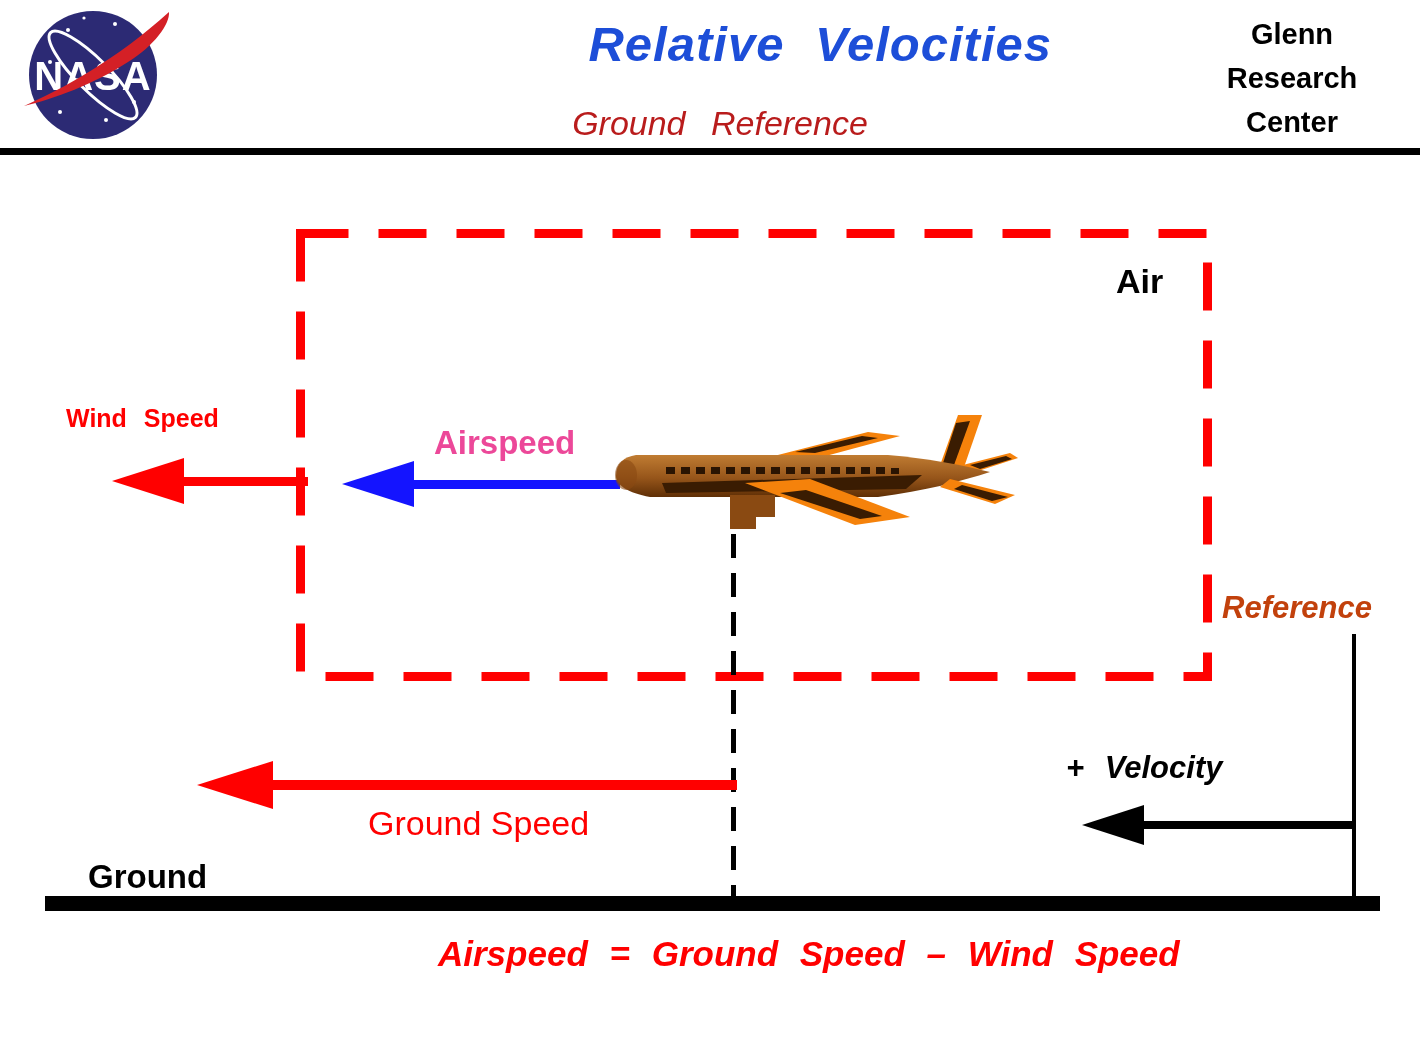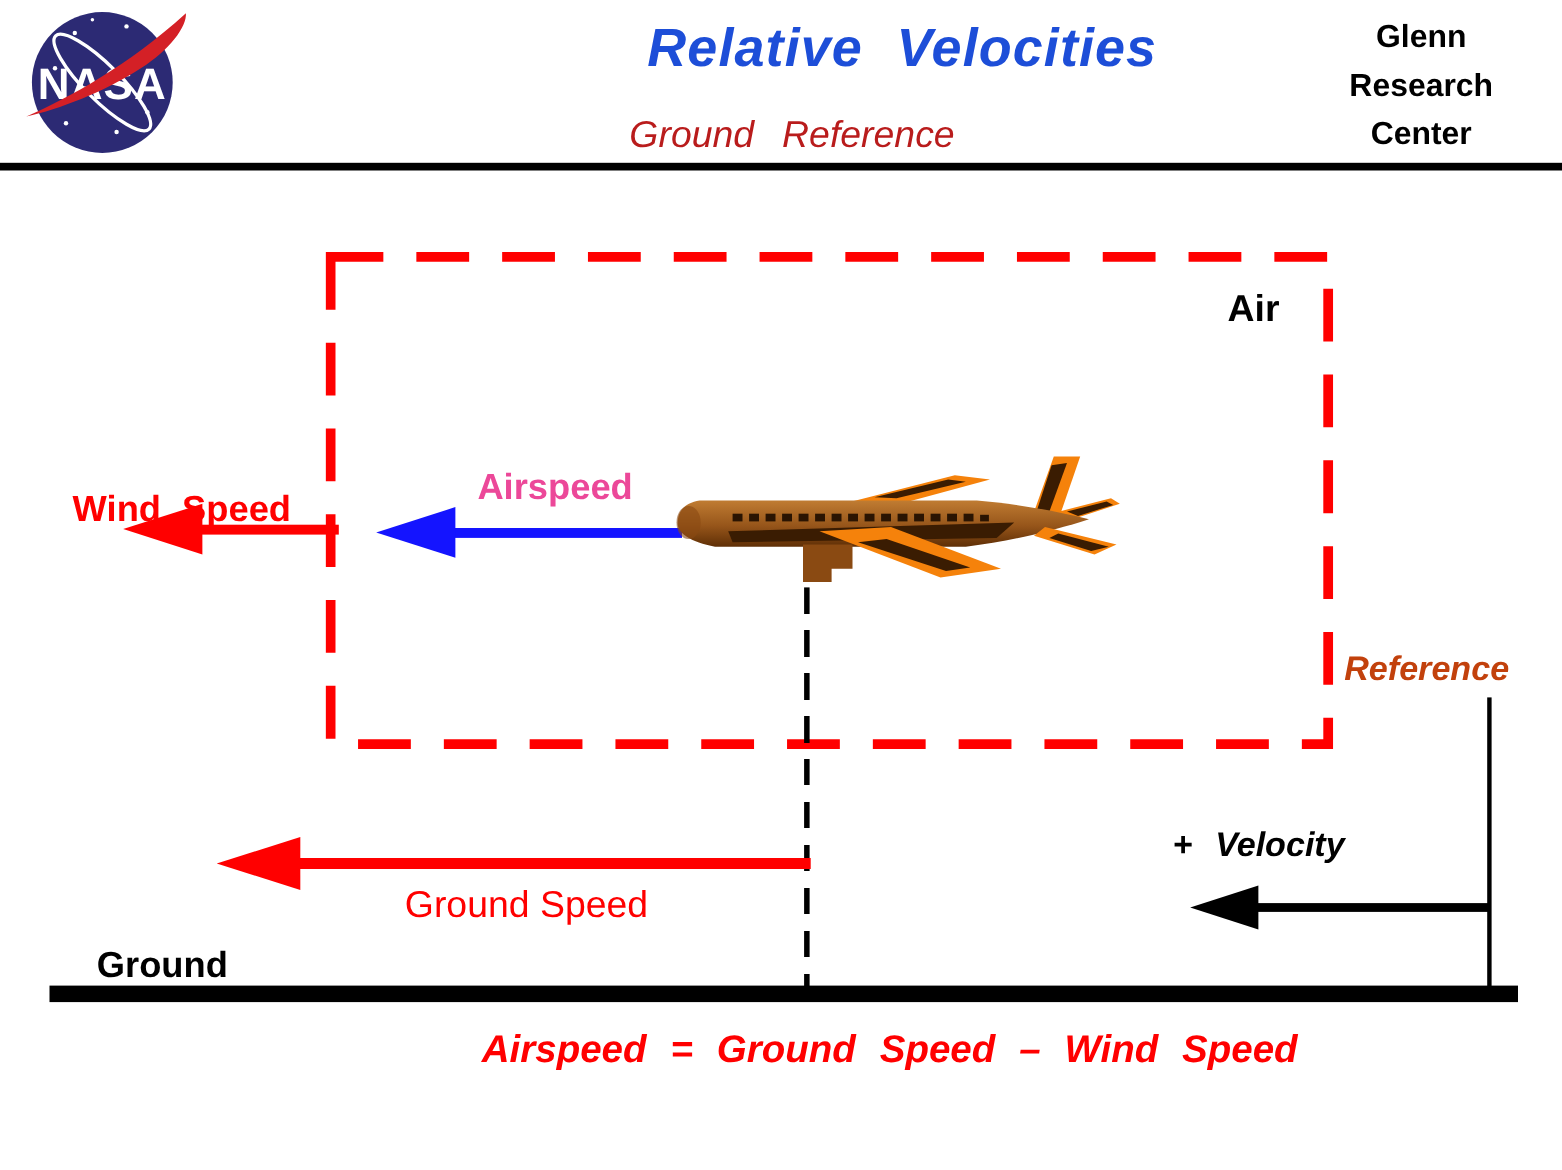--- a/index.html
+++ b/index.html
@@ -23,21 +23,21 @@
   }
   .org {
     left:1192px; top:12px; width:200px; text-align:center;
     font-size:29px; font-weight:bold; color:#000; line-height:44px;
   }
   .header-rule { left:0; top:148px; width:1420px; height:7px; background:#000; }
 
   
   .lbl { white-space:nowrap; }
   .air-label       { left:1116px; top:262px; font-size:34px; font-weight:bold; color:#000; }
-  .windspeed-label { left:66px;  top:404px; font-size:33px; font-weight:bold; color:#ff0000; word-spacing:10px;margin-top:40px; }
+  .windspeed-label { left:66px;  top:404px; font-size:25px; font-weight:bold; color:#ff0000; word-spacing:10px; }
   .airspeed-label  { left:434px; top:424px; font-size:33px; font-weight:bold; color:#ec4899; }
   .reference-label { left:1222px; top:590px; font-size:31px; font-weight:bold; font-style:italic; color:#c2410c; }
   .velocity-label  { left:1066px; top:750px; font-size:31px; font-weight:bold; font-style:italic; color:#000; word-spacing:12px; }
   .groundspeed-label { left:368px; top:804px; font-size:34px; font-weight:normal; color:#ff0000; }
   .ground-label    { left:88px;  top:858px; font-size:33px; font-weight:bold; color:#000; }
   .equation        { left:438px; top:934px; font-size:35px; font-weight:bold; font-style:italic; color:#ff0000; word-spacing:12px; }
 
   
   .ground-line   { left:45px;  top:896px; width:1335px; height:15px; background:#000; }
   .reference-line{ left:1352px; top:634px; width:4px; height:272px; background:#000; }

